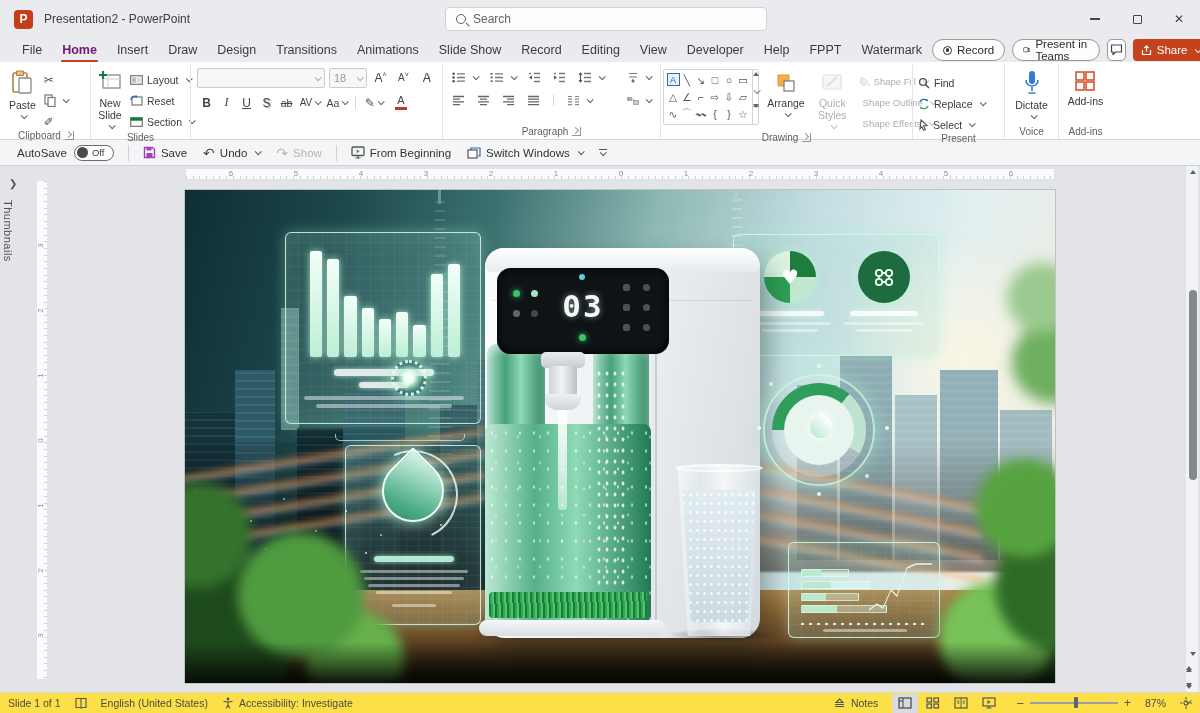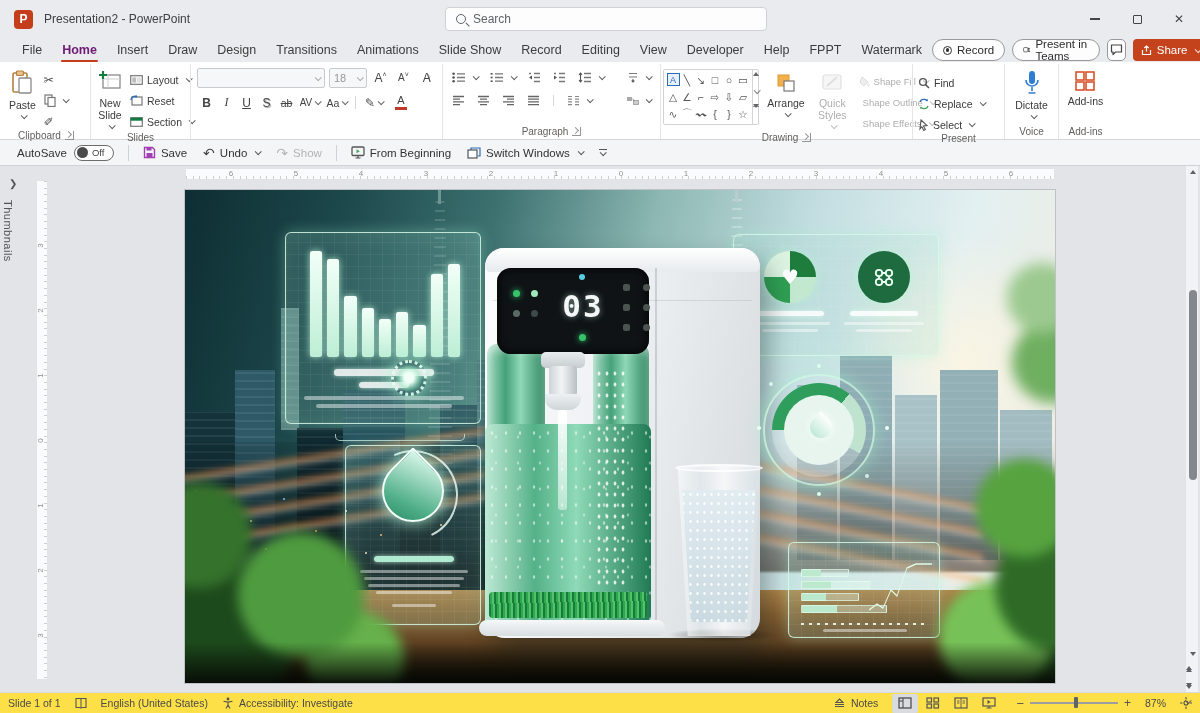--- a/index.html
+++ b/index.html
@@ -115,21 +115,21 @@
 .droparc{left:22px;top:4px;width:90px;height:90px;border:2px solid rgba(240,255,248,.8);border-radius:50%;border-left-color:transparent;border-bottom-color:transparent;transform:rotate(20deg)}
 .holo-chart{left:603px;top:352px;width:152px;height:96px}
 .hhbars{left:12px;top:26px;width:64px;height:48px;display:flex;flex-direction:column;gap:4px;position:absolute}
 .hhbars i{height:8px;background:linear-gradient(90deg,#bce9cd 0 42%,rgba(230,255,240,.35) 42%);border:1px solid rgba(230,255,240,.6);border-radius:1px;position:static}
 .chart-base{left:12px;top:80px;width:128px;height:2px;background-image:repeating-linear-gradient(90deg,rgba(235,255,244,.9) 0 3px,transparent 3px 8px)}
 .purifier{left:300px;top:58px;width:275px;height:390px}
 .pbody{inset:0;background:linear-gradient(100deg,#fcfdfe,#edf0f2 48%,#d5dade);border-radius:20px;box-shadow:8px 14px 26px rgba(10,25,22,.35)}
 .ptop{left:0;top:0;right:0;height:24px;border-radius:20px 20px 6px 6px;background:linear-gradient(180deg,#ffffff,#e7ebee)}
 .pseam{left:170px;top:20px;width:1.5px;bottom:14px;background:rgba(140,150,155,.35)}
 .pseamh{left:8px;right:8px;top:52px;height:1px;background:rgba(140,150,155,.25)}
-.ppanel{left:12px;top:20px;width:152px;height:86px;background:#0f1316;border-radius:14px;box-shadow:inset 0 0 10px #000}
+.ppanel{left:12px;top:20px;width:172px;height:86px;background:#0f1316;border-radius:14px;box-shadow:inset 0 0 10px #000}
 .pdisp{left:58px;top:20px;width:56px;height:44px;color:#f4f8f6;font-family:"DejaVu Sans Mono",monospace;font-weight:bold;font-size:31px;letter-spacing:2px;text-align:center;text-shadow:0 0 6px rgba(220,255,240,.5)}
 .pdot{width:7px;height:7px;border-radius:50%}
 .pg1{left:16px;top:22px;background:#35c46a;box-shadow:0 0 6px #35c46a}
 .pg2{left:34px;top:22px;background:#9fe8bd}
 .pg3{left:16px;top:42px;background:#5a6a64}
 .pg4{left:34px;top:42px;background:#3e4a46}
 .pg5{left:82px;top:66px;background:#35c46a;box-shadow:0 0 6px #35c46a}
 .pg6{left:82px;top:6px;background:#58cfe0;width:6px;height:6px}
 .prr{left:126px;width:7px;height:7px;border-radius:2px;background:#49544f}
 .prr2{left:146px;width:7px;height:7px;border-radius:50%;background:#49544f}

